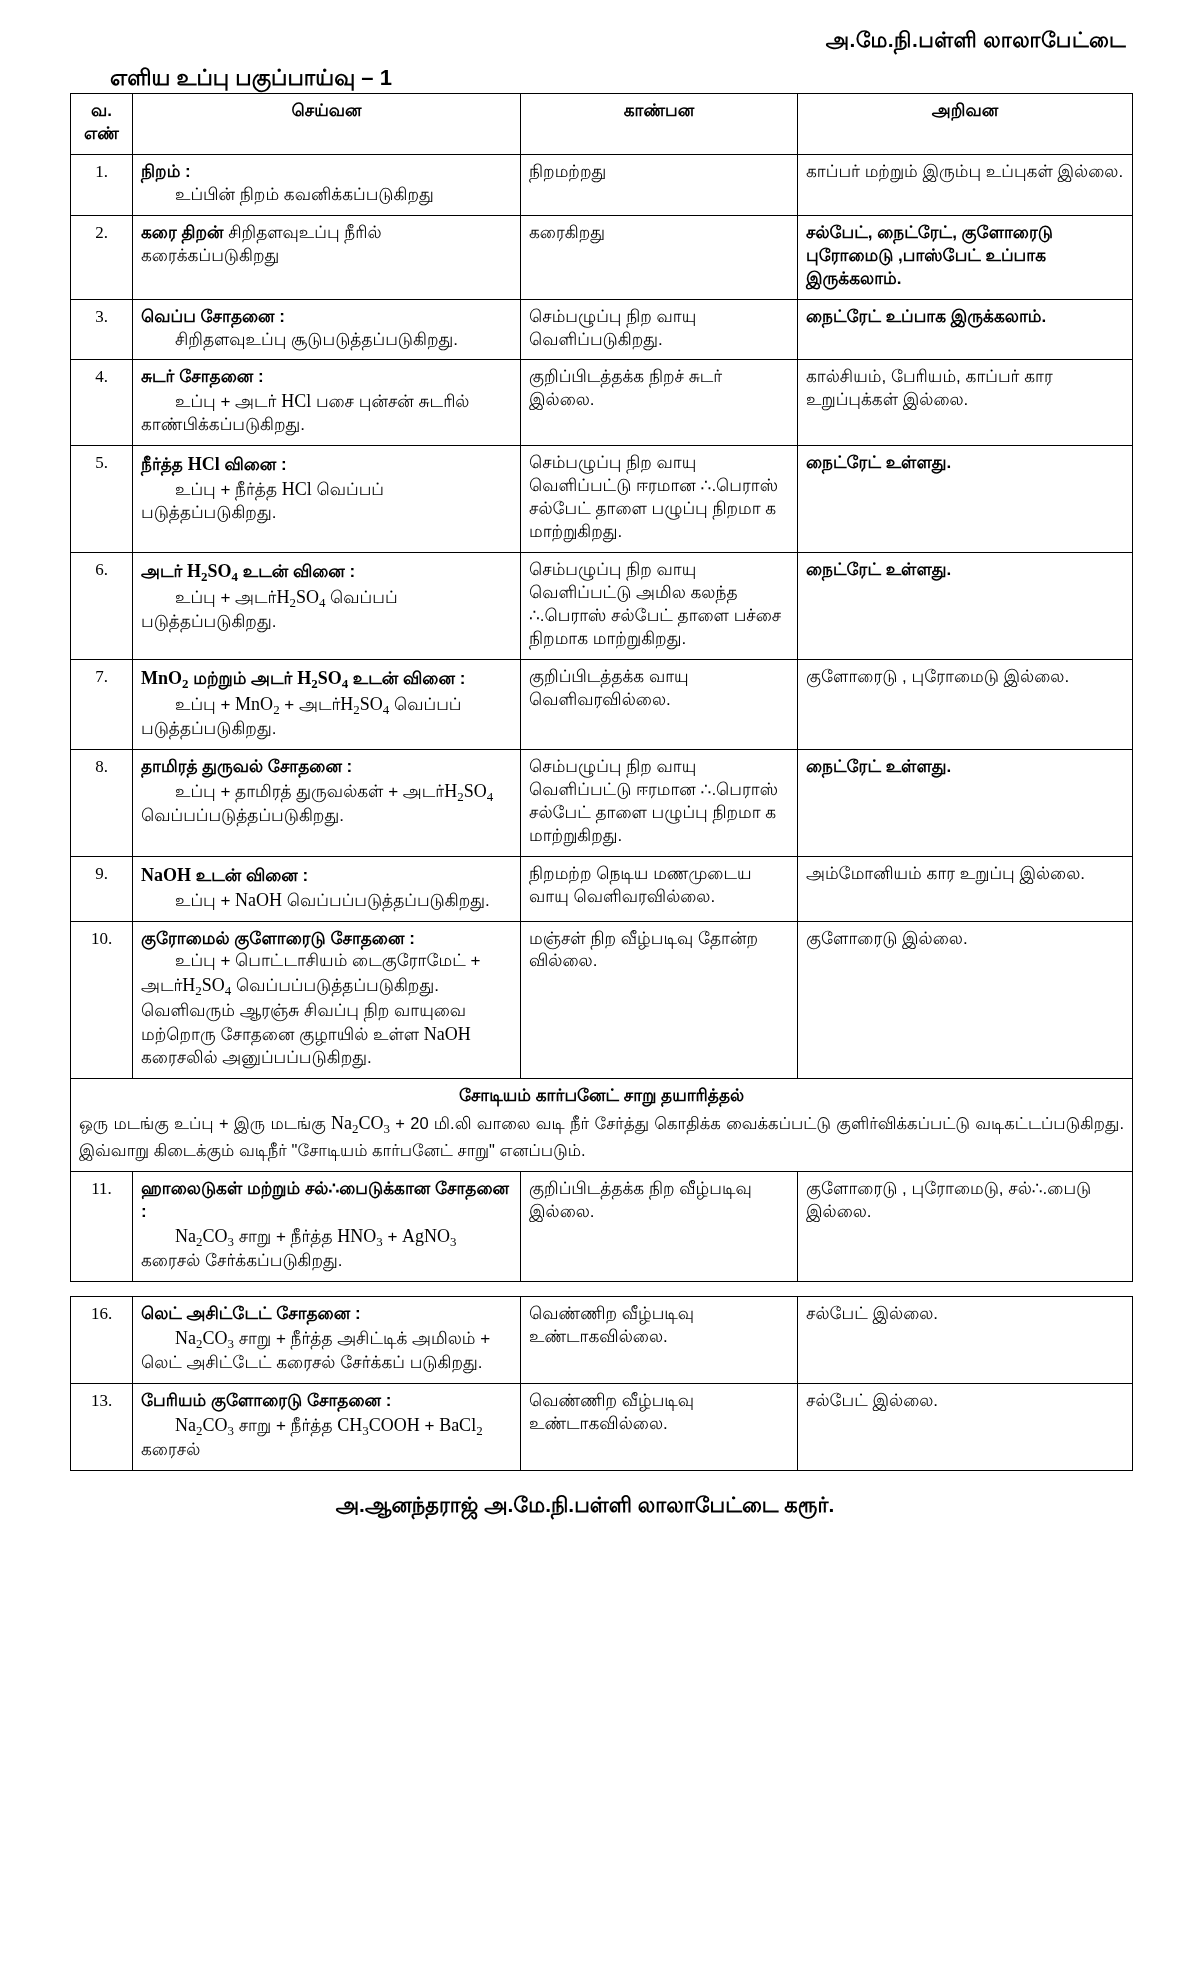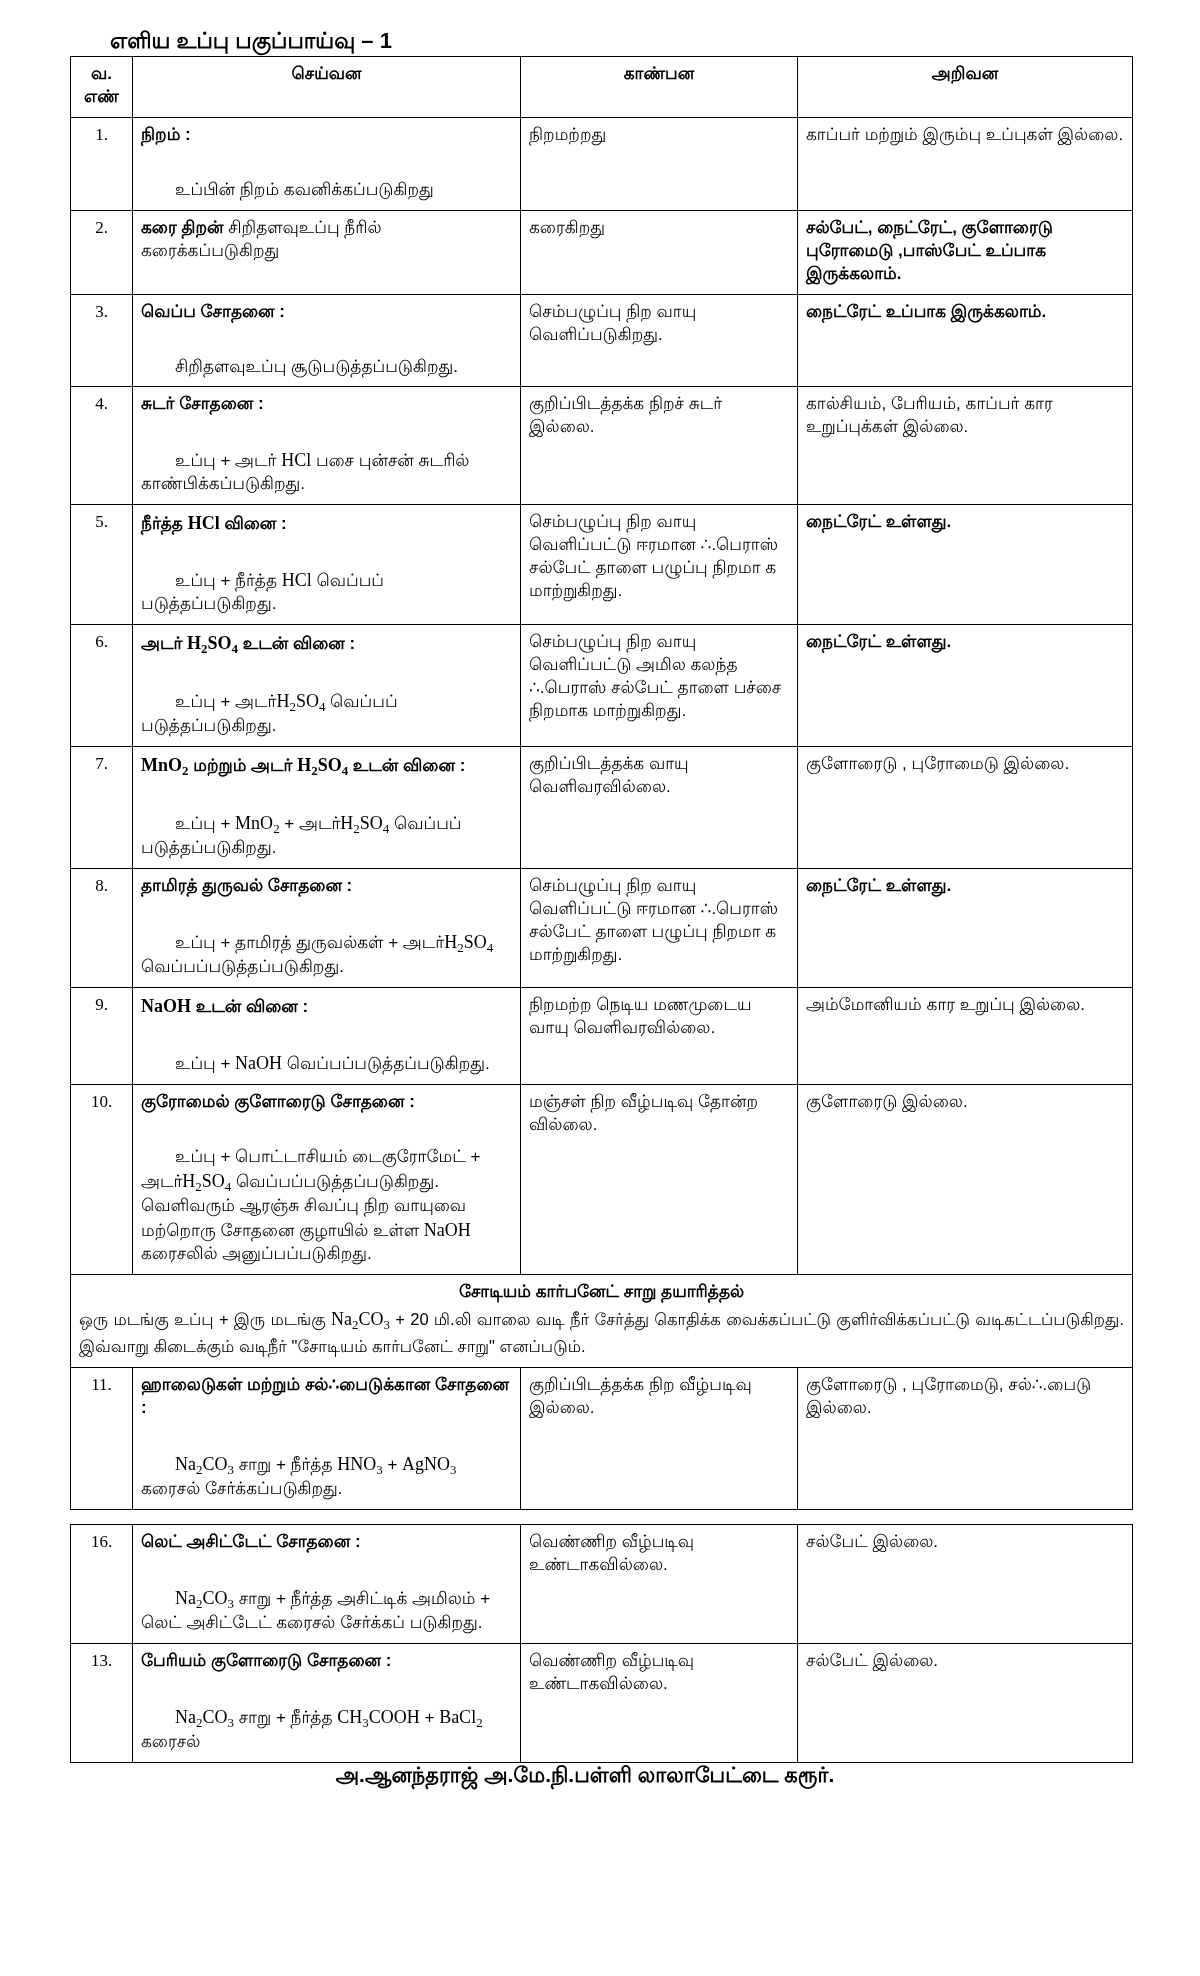--- a/index.html
+++ b/index.html
@@ -73,21 +73,21 @@
   .num {
     text-align: center;
     font-family: "Liberation Serif", serif;
     font-size: 18px;
     padding-top: 7px;
   }
   .b {
     font-family: "Liberation Sans", sans-serif;
     font-weight: bold;
   }
-  .ind { display: block; text-indent: 34px; margin-top: 32px; }
+  .ind { display: block; text-indent: 34px; }
   .obs, .inf { font-family: "Liberation Sans", sans-serif; font-size: 16.5px; line-height: 1.4; }
   .inf.bold { font-weight: bold; }
   .do { font-family: "Liberation Sans", sans-serif; font-size: 16.5px; line-height: 1.45; }
   .sub { font-size: 0.72em; vertical-align: -0.28em; }
   .serif { font-family: "Liberation Serif", serif; font-size: 18px; }
   .note-row td {
     padding: 9px 14px 12px 14px;
   }
   .note-title {
     text-align: center;
@@ -103,28 +103,30 @@
     text-align: justify;
   }
   .gap {
     height: 14px;
   }
   .footer {
     text-align: center;
     font-family: "Liberation Sans", sans-serif;
     font-weight: bold;
     font-size: 21px;
+    margin-top: 22px;
     padding-right: 30px;
   }
 </style>
 </head>
 <body>
 
 <div class="page">
 
+  <div class="school-line">அ.மே.நி.பள்ளி லாலாபேட்டை</div>
   <div class="doc-title">எளிய உப்பு பகுப்பாய்வு – 1</div>
 
   <table class="main">
     <colgroup>
         <col class="c0">
         <col class="c1">
         <col class="c2">
         <col class="c3">
       </colgroup>
     <tbody>

